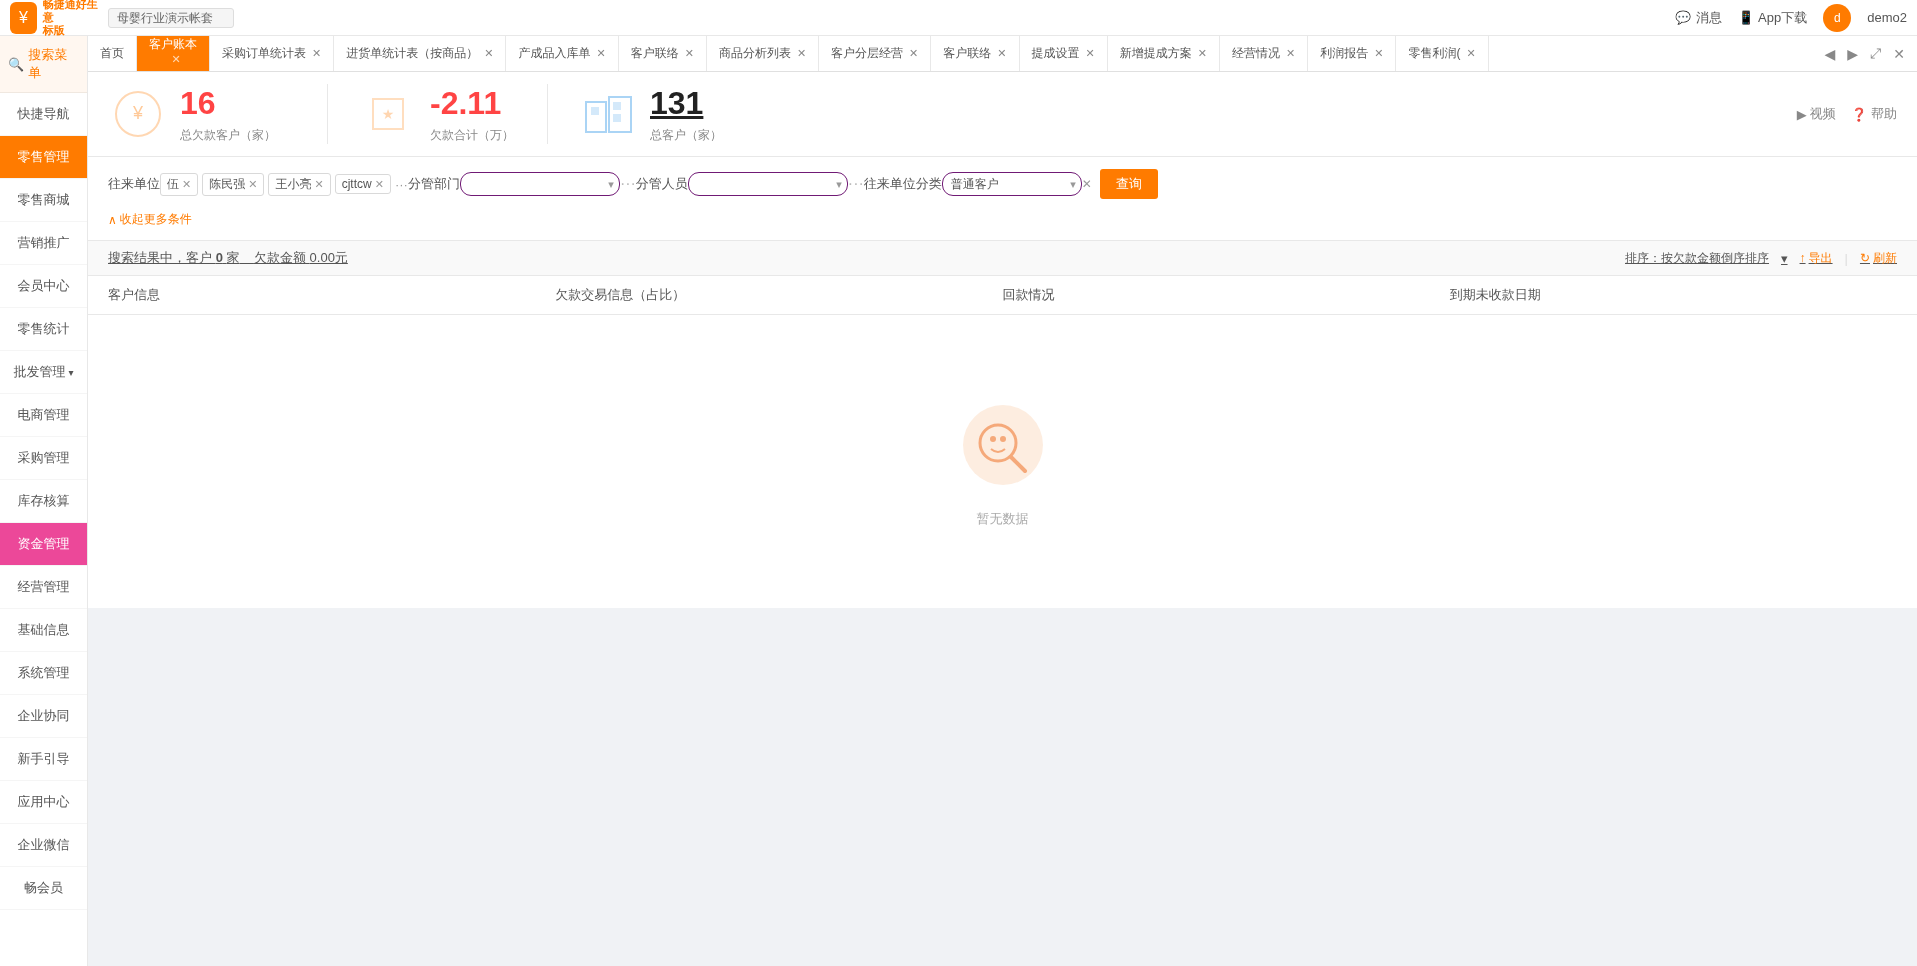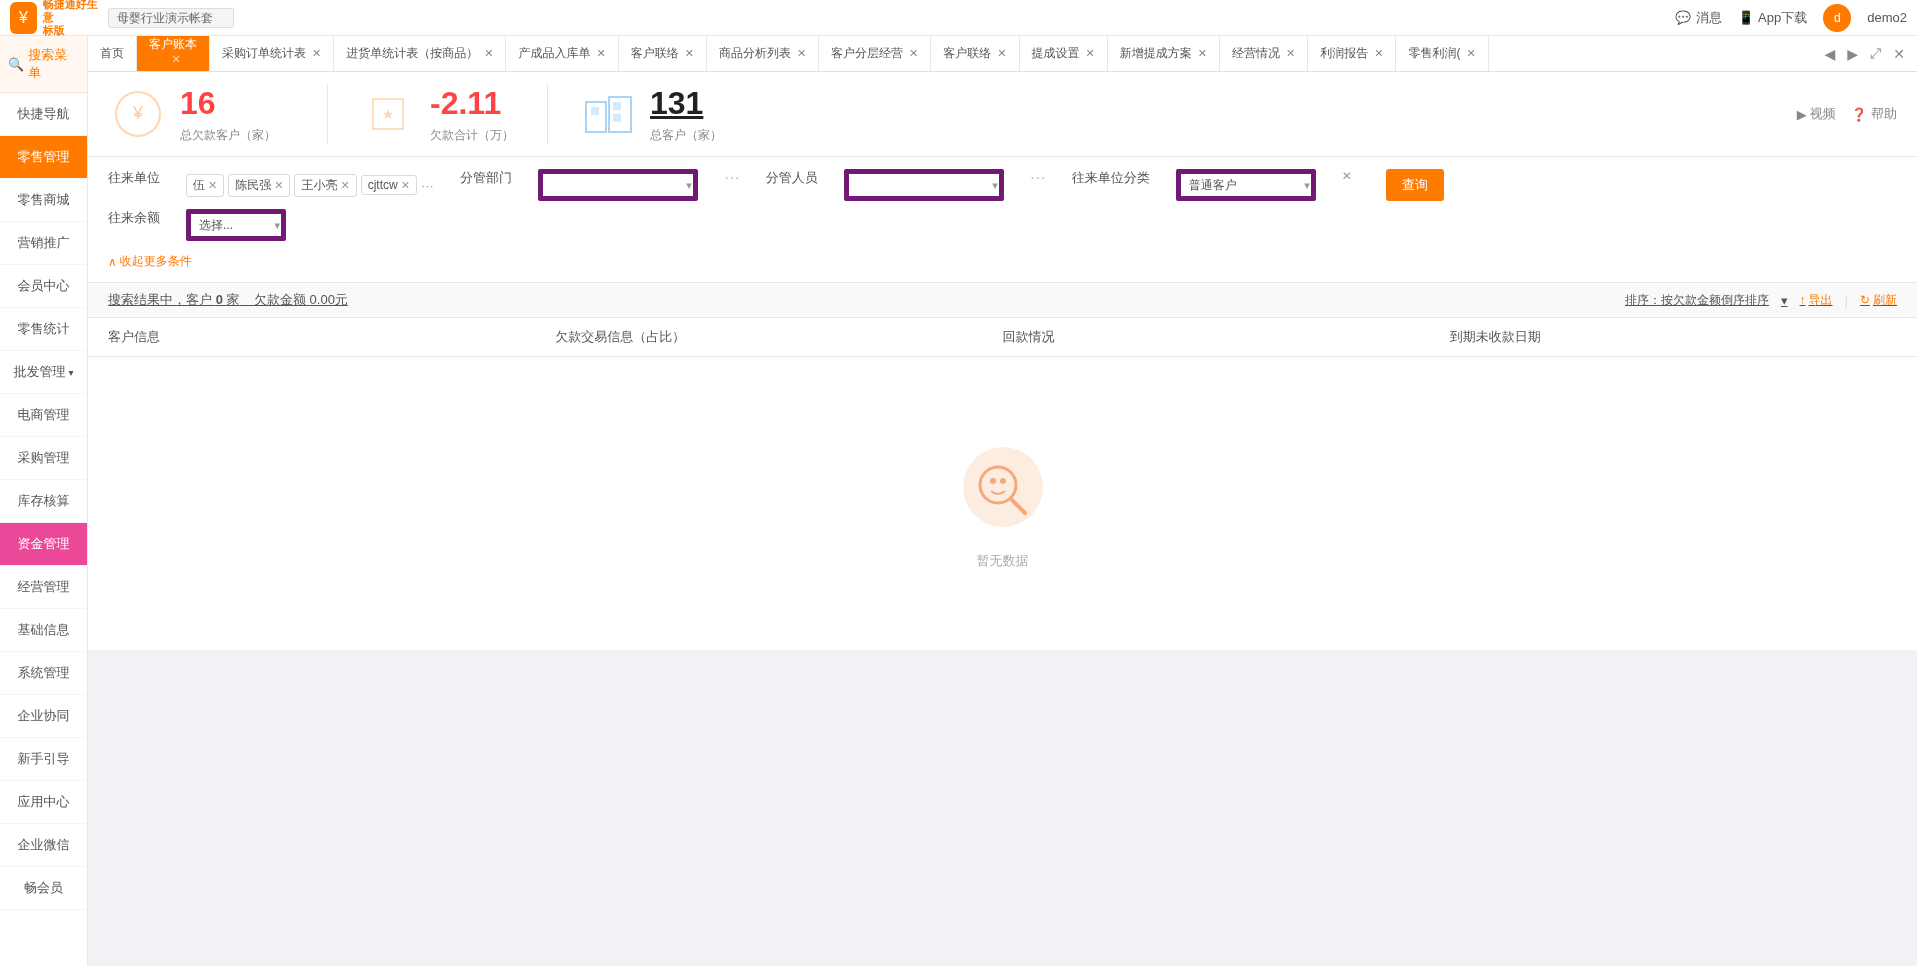--- a/index.html
+++ b/index.html
@@ -38,27 +38,27 @@
 
     
     .stats-bar { background: #fff; display: flex; align-items: center; padding: 12px 20px; border-bottom: 1px solid #e8e8e8; position: relative; }
     .stat-number { font-size: 32px; font-weight: bold; color: #ff4444; line-height: 1.2; }
     .stat-number.negative { color: #ff4444; }
     .stat-number.bold-outline { font-size: 32px; font-weight: 900; color: #222; text-decoration: underline; }
     .stat-label { font-size: 12px; color: #888; margin-top: 4px; }
 
     
     .filter-area { background: #fff; padding: 12px 20px; border-bottom: 1px solid #e8e8e8; }
-    .filter-row { display: flex; gap: 26px; flex-wrap: wrap; margin-bottom: 8px; }
+    .filter-row { display: flex; align-items: center; gap: 0; flex-wrap: wrap; margin-bottom: 8px; }
     .filter-label { font-size: 13px; color: #555; white-space: nowrap; }
     .filter-tags { display: flex; align-items: center; gap: 4px; flex-wrap: wrap; }
     .filter-tag { display: flex; align-items: center; gap: 3px; background: #fff; border: 1px solid #d9d9d9; border-radius: 3px; padding: 2px 6px; font-size: 12px; color: #555; }
     .filter-tag .tag-close { cursor: pointer; color: #999; font-size: 11px; }
     .filter-more { color: #999; cursor: pointer; font-size: 13px; }
-    .filter-select { border: 5px solid #701a75; border-radius: 2px; padding: 4px 24px 4px 8px; font-size: 12px; color: #555; background: #fff; min-width: 160px; appearance: none; cursor: pointer; position: relative; }
+    .filter-select { border: 1px solid #701a75; border-radius: 11px; padding: 4px 24px 4px 8px; font-size: 12px; color: #555; background: #fff; min-width: 160px; appearance: none; cursor: pointer; position: relative; }
     .filter-select-wrap { position: relative; display: inline-block; }
     .filter-select-wrap::after { content: "▾"; position: absolute; right: 6px; top: 50%; transform: translateY(-50%); color: #999; font-size: 11px; pointer-events: none; }
     .filter-dots { color: #bbb; cursor: pointer; font-size: 16px; }
     .collapse-btn { color: #ff7b00; cursor: pointer; font-size: 12px; display: flex; align-items: center; gap: 3px; margin: 0 auto; }
 
     
     .results-bar { background: #f9f9f9; padding: 8px 20px; display: flex; align-items: center; justify-content: space-between; border-bottom: 1px solid #e8e8e8; font-size: 13px; color: #555; text-decoration: underline; }
     .results-bar-left { display: flex; gap: 20px; }
     .results-bar-right { display: flex; align-items: center; gap: 12px; }
     .sort-label { color: #555; font-size: 12px; }
@@ -339,28 +339,20 @@
           <div class="filter-select-wrap">
             <select class="filter-select" style="min-width:140px;">
               <option>普通客户</option>
             </select>
           </div>
           <span class="tag-close" style="color:#999; font-size:12px; cursor:pointer;">✕</span>
 
           <button style="background:#ff7b00; color:white; border:none; border-radius:3px; padding:6px 16px; font-size:13px; cursor:pointer; margin-left:8px;">查询</button>
         </div>
 
-        <div class="filter-row">
-          <span class="filter-label">往来余额</span>
-          <div class="filter-select-wrap">
-            <select class="filter-select" style="min-width:100px;">
-              <option>选择...</option>
-            </select>
-          </div>
-        </div>
 
         <div style="text-align:center; padding-top:4px;">
           <span class="collapse-btn">
             <span>∧</span>
             <span>收起更多条件</span>
           </span>
         </div>
       </div>
 
       <div class="results-bar">

